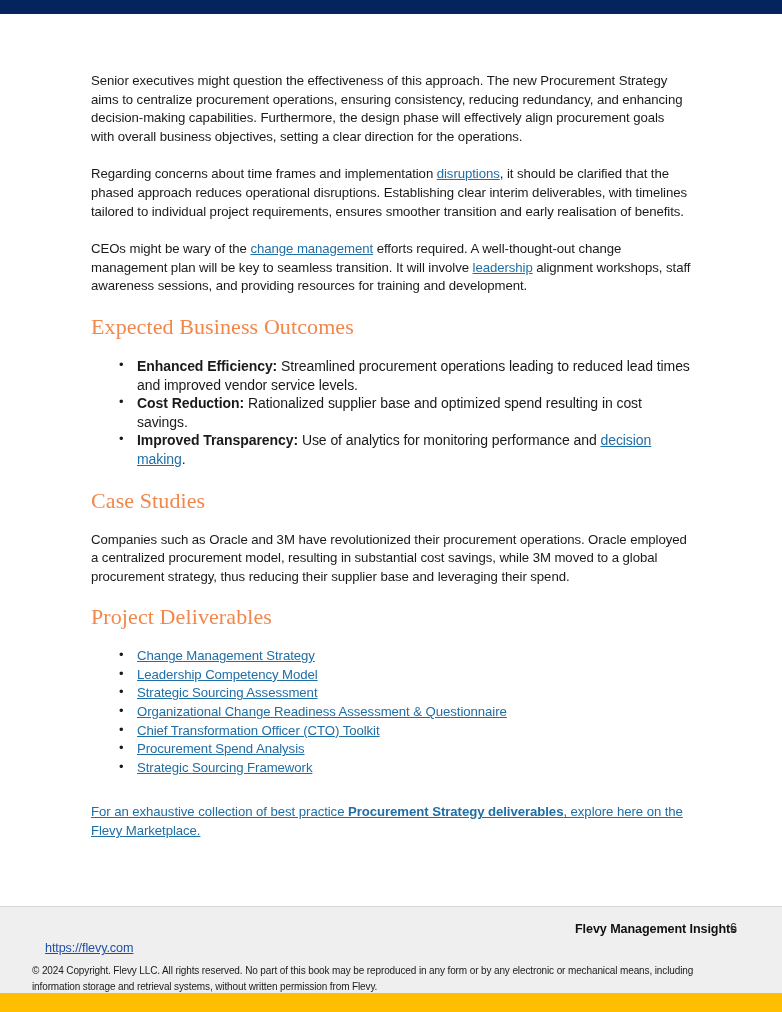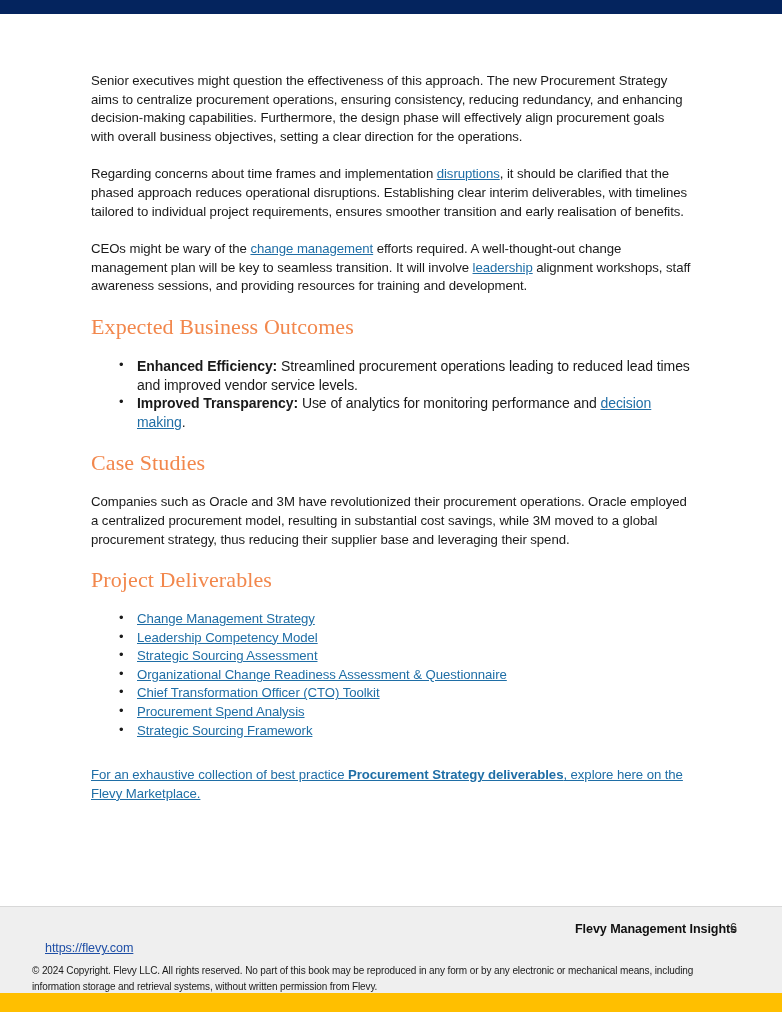--- a/index.html
+++ b/index.html
@@ -192,20 +192,21 @@
     <p class="para">Senior executives might question the effectiveness of this approach. The new Procurement Strategy aims to centralize procurement operations, ensuring consistency, reducing redundancy, and enhancing decision-making capabilities. Furthermore, the design phase will effectively align procurement goals with overall business objectives, setting a clear direction for the operations.</p>
 
     <p class="para"><span>Regarding concerns about time frames and implementation </span><a class="link" href="#">disruptions</a><span>, it should be clarified that the phased approach reduces operational disruptions. Establishing clear interim deliverables, with timelines tailored to individual project requirements, ensures smoother transition and early realisation of benefits.</span></p>
 
     <p class="para"><span>CEOs might be wary of the </span><a class="link" href="#">change management</a><span> efforts required. A well-thought-out change management plan will be key to seamless transition. It will involve </span><a class="link" href="#">leadership</a><span> alignment workshops, staff awareness sessions, and providing resources for training and development.</span></p>
 
     <h2 class="section-title">Expected Business Outcomes</h2>
 
     <ul class="bullets">
       <li><span class="lead">Enhanced Efficiency:</span><span> Streamlined procurement operations leading to reduced lead times and improved vendor service levels.</span></li>
+      <li><span class="lead">Cost Reduction:</span><span> Rationalized supplier base and optimized spend resulting in cost savings.</span></li>
       <li><span class="lead">Improved Transparency:</span><span> Use of analytics for monitoring performance and </span><a class="link" href="#">decision making</a><span>.</span></li>
     </ul>
 
     <h2 class="section-title">Case Studies</h2>
 
     <p class="para">Companies such as Oracle and 3M have revolutionized their procurement operations. Oracle employed a centralized procurement model, resulting in substantial cost savings, while 3M moved to a global procurement strategy, thus reducing their supplier base and leveraging their spend.</p>
 
     <h2 class="section-title">Project Deliverables</h2>
 
     <ul class="deliverables">

